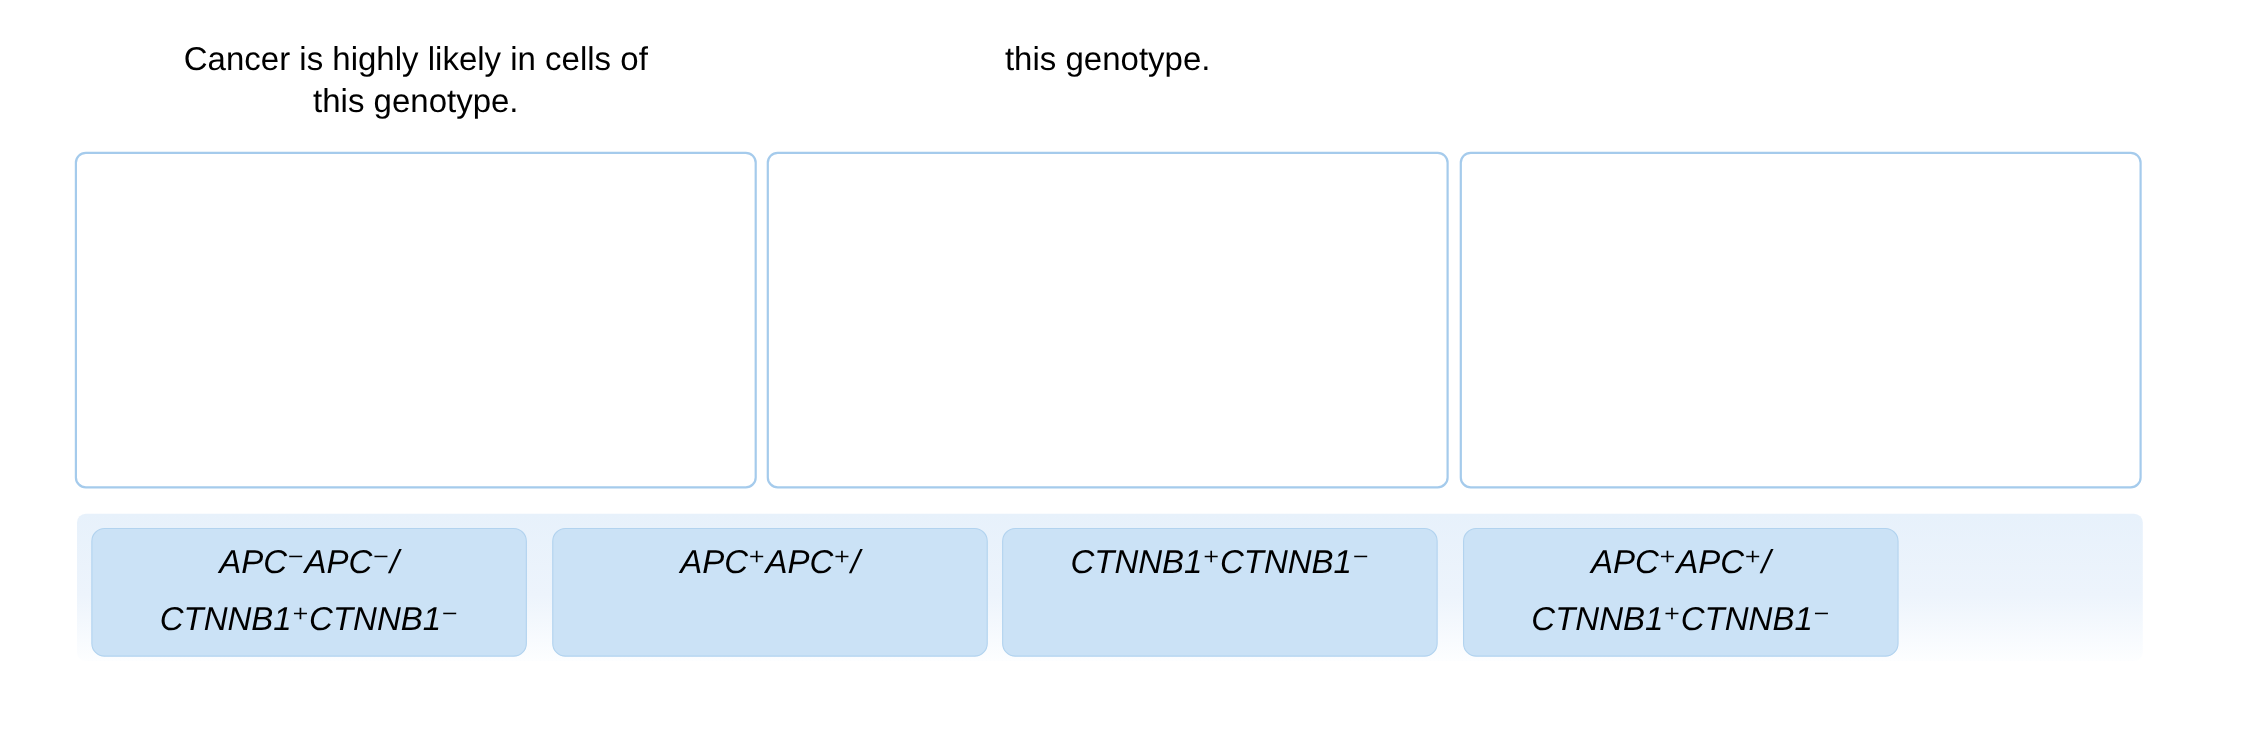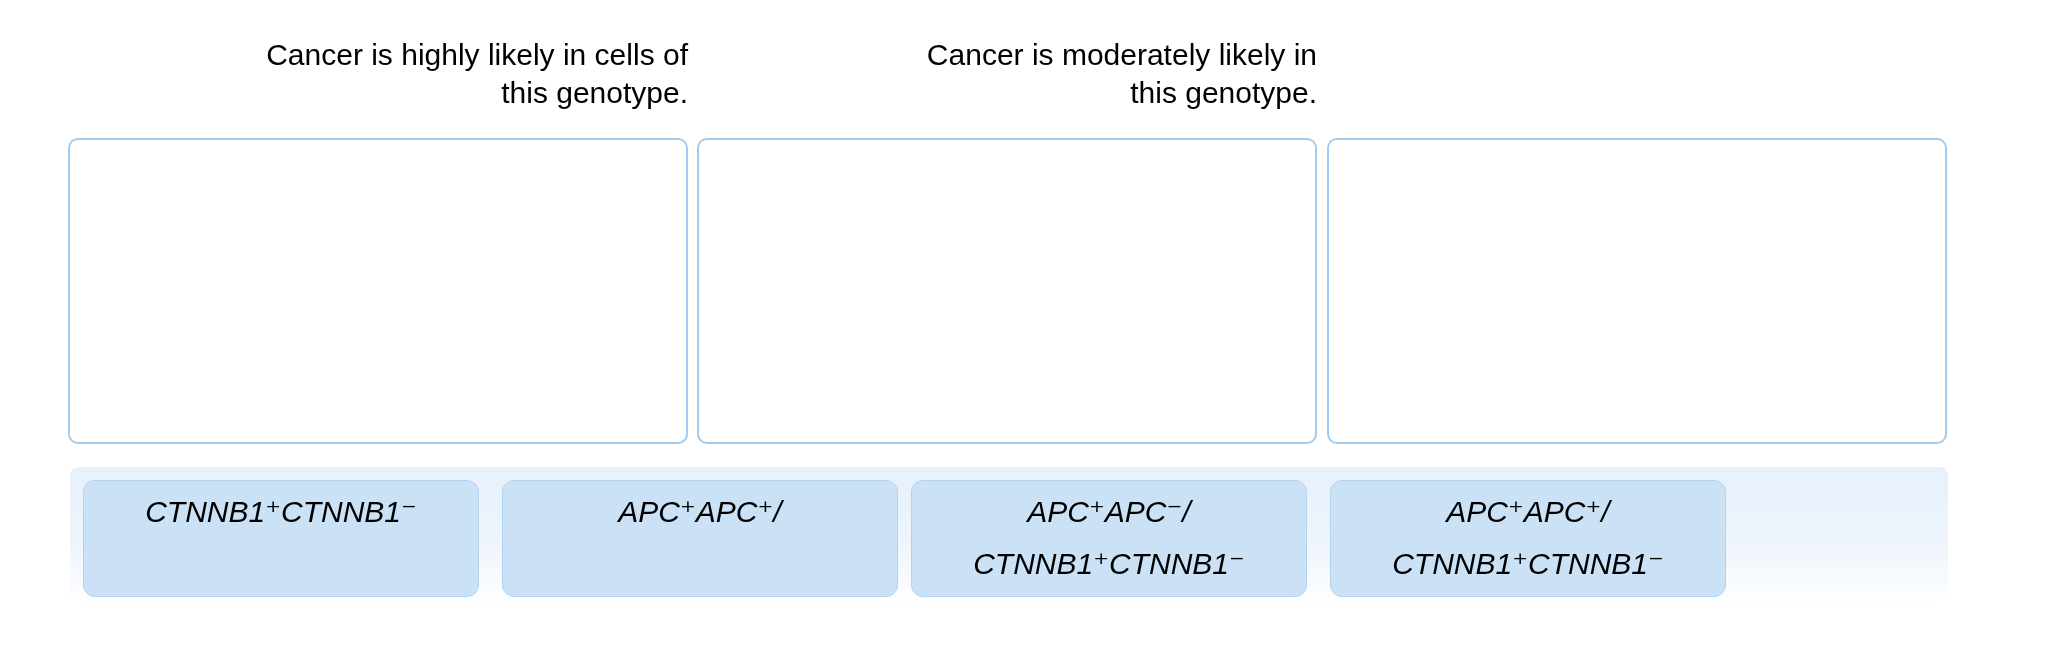--- a/index.html
+++ b/index.html
@@ -13,21 +13,21 @@
     width: 2046px;
     height: 666px;
     background: #ffffff;
     overflow: hidden;
   }
   
   .col-header {
     position: absolute;
     top: 36px;
     width: 620px;
-    text-align: right;
+    text-align: center;
     font-size: 30px;
     line-height: 38px;
     color: var(--text, #000000);
   }
   .col-header .line { display: block; }
   #header-0 { left: 68px; }
   #header-1 { left: 697px; }
   #header-2 { left: 1327px; }
 
   
@@ -87,40 +87,39 @@
 </head>
 <body>
 
 <div class="stage">
 
   <div class="col-header" id="header-0">
     <span class="line">Cancer is highly likely in cells of</span>
     <span class="line">this genotype.</span>
   </div>
   <div class="col-header" id="header-1">
-    <span class="line">Cancer is moderately likely in</span>
     <span class="line">this genotype.</span>
   </div>
   <div class="col-header" id="header-2">
   </div>
 
   <div class="dropzone" id="dropzone-0"></div>
   <div class="dropzone" id="dropzone-1"></div>
   <div class="dropzone" id="dropzone-2"></div>
 
   <div class="tray"></div>
 
   <div class="tile" id="tile-0" draggable="true">
+    <span class="line">APC⁻APC⁻/</span>
     <span class="line">CTNNB1⁺CTNNB1⁻</span>
   </div>
   <div class="tile" id="tile-1" draggable="true">
     <span class="line">APC⁺APC⁺/</span>
   </div>
   <div class="tile" id="tile-2" draggable="true">
-    <span class="line">APC⁺APC⁻/</span>
     <span class="line">CTNNB1⁺CTNNB1⁻</span>
   </div>
   <div class="tile" id="tile-3" draggable="true">
     <span class="line">APC⁺APC⁺/</span>
     <span class="line">CTNNB1⁺CTNNB1⁻</span>
   </div>
 
 </div>
 
 </body></html>

